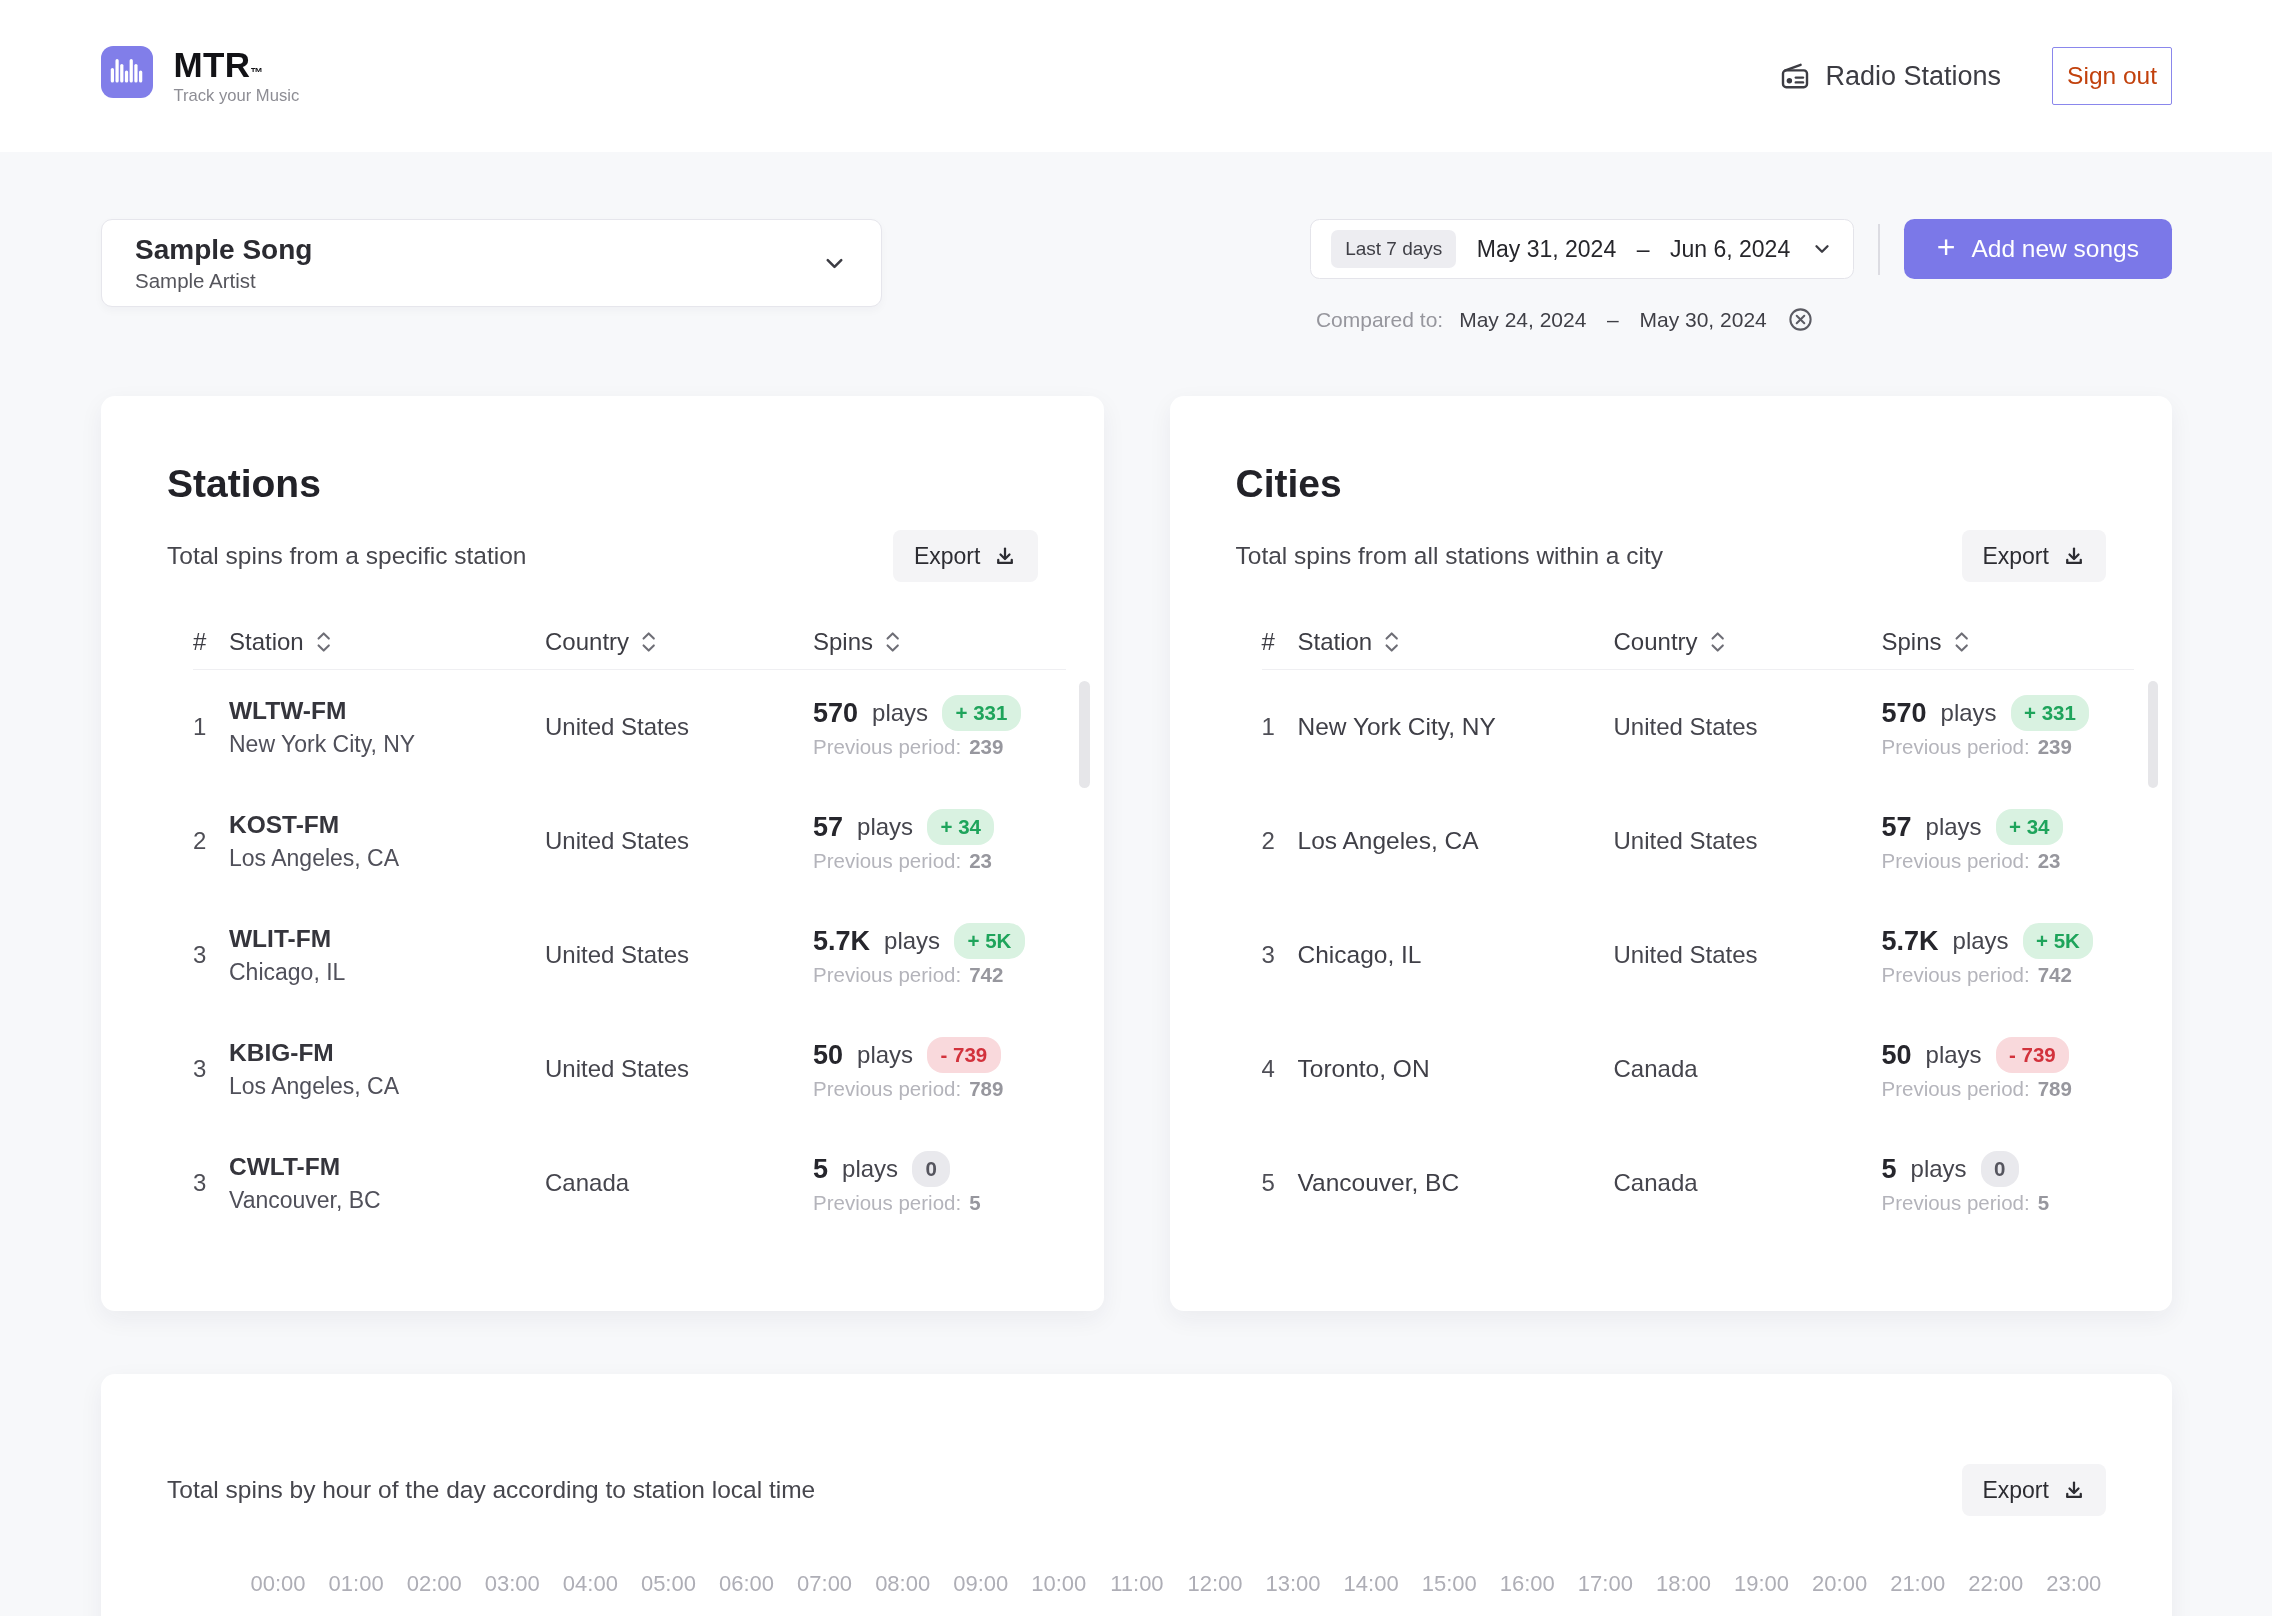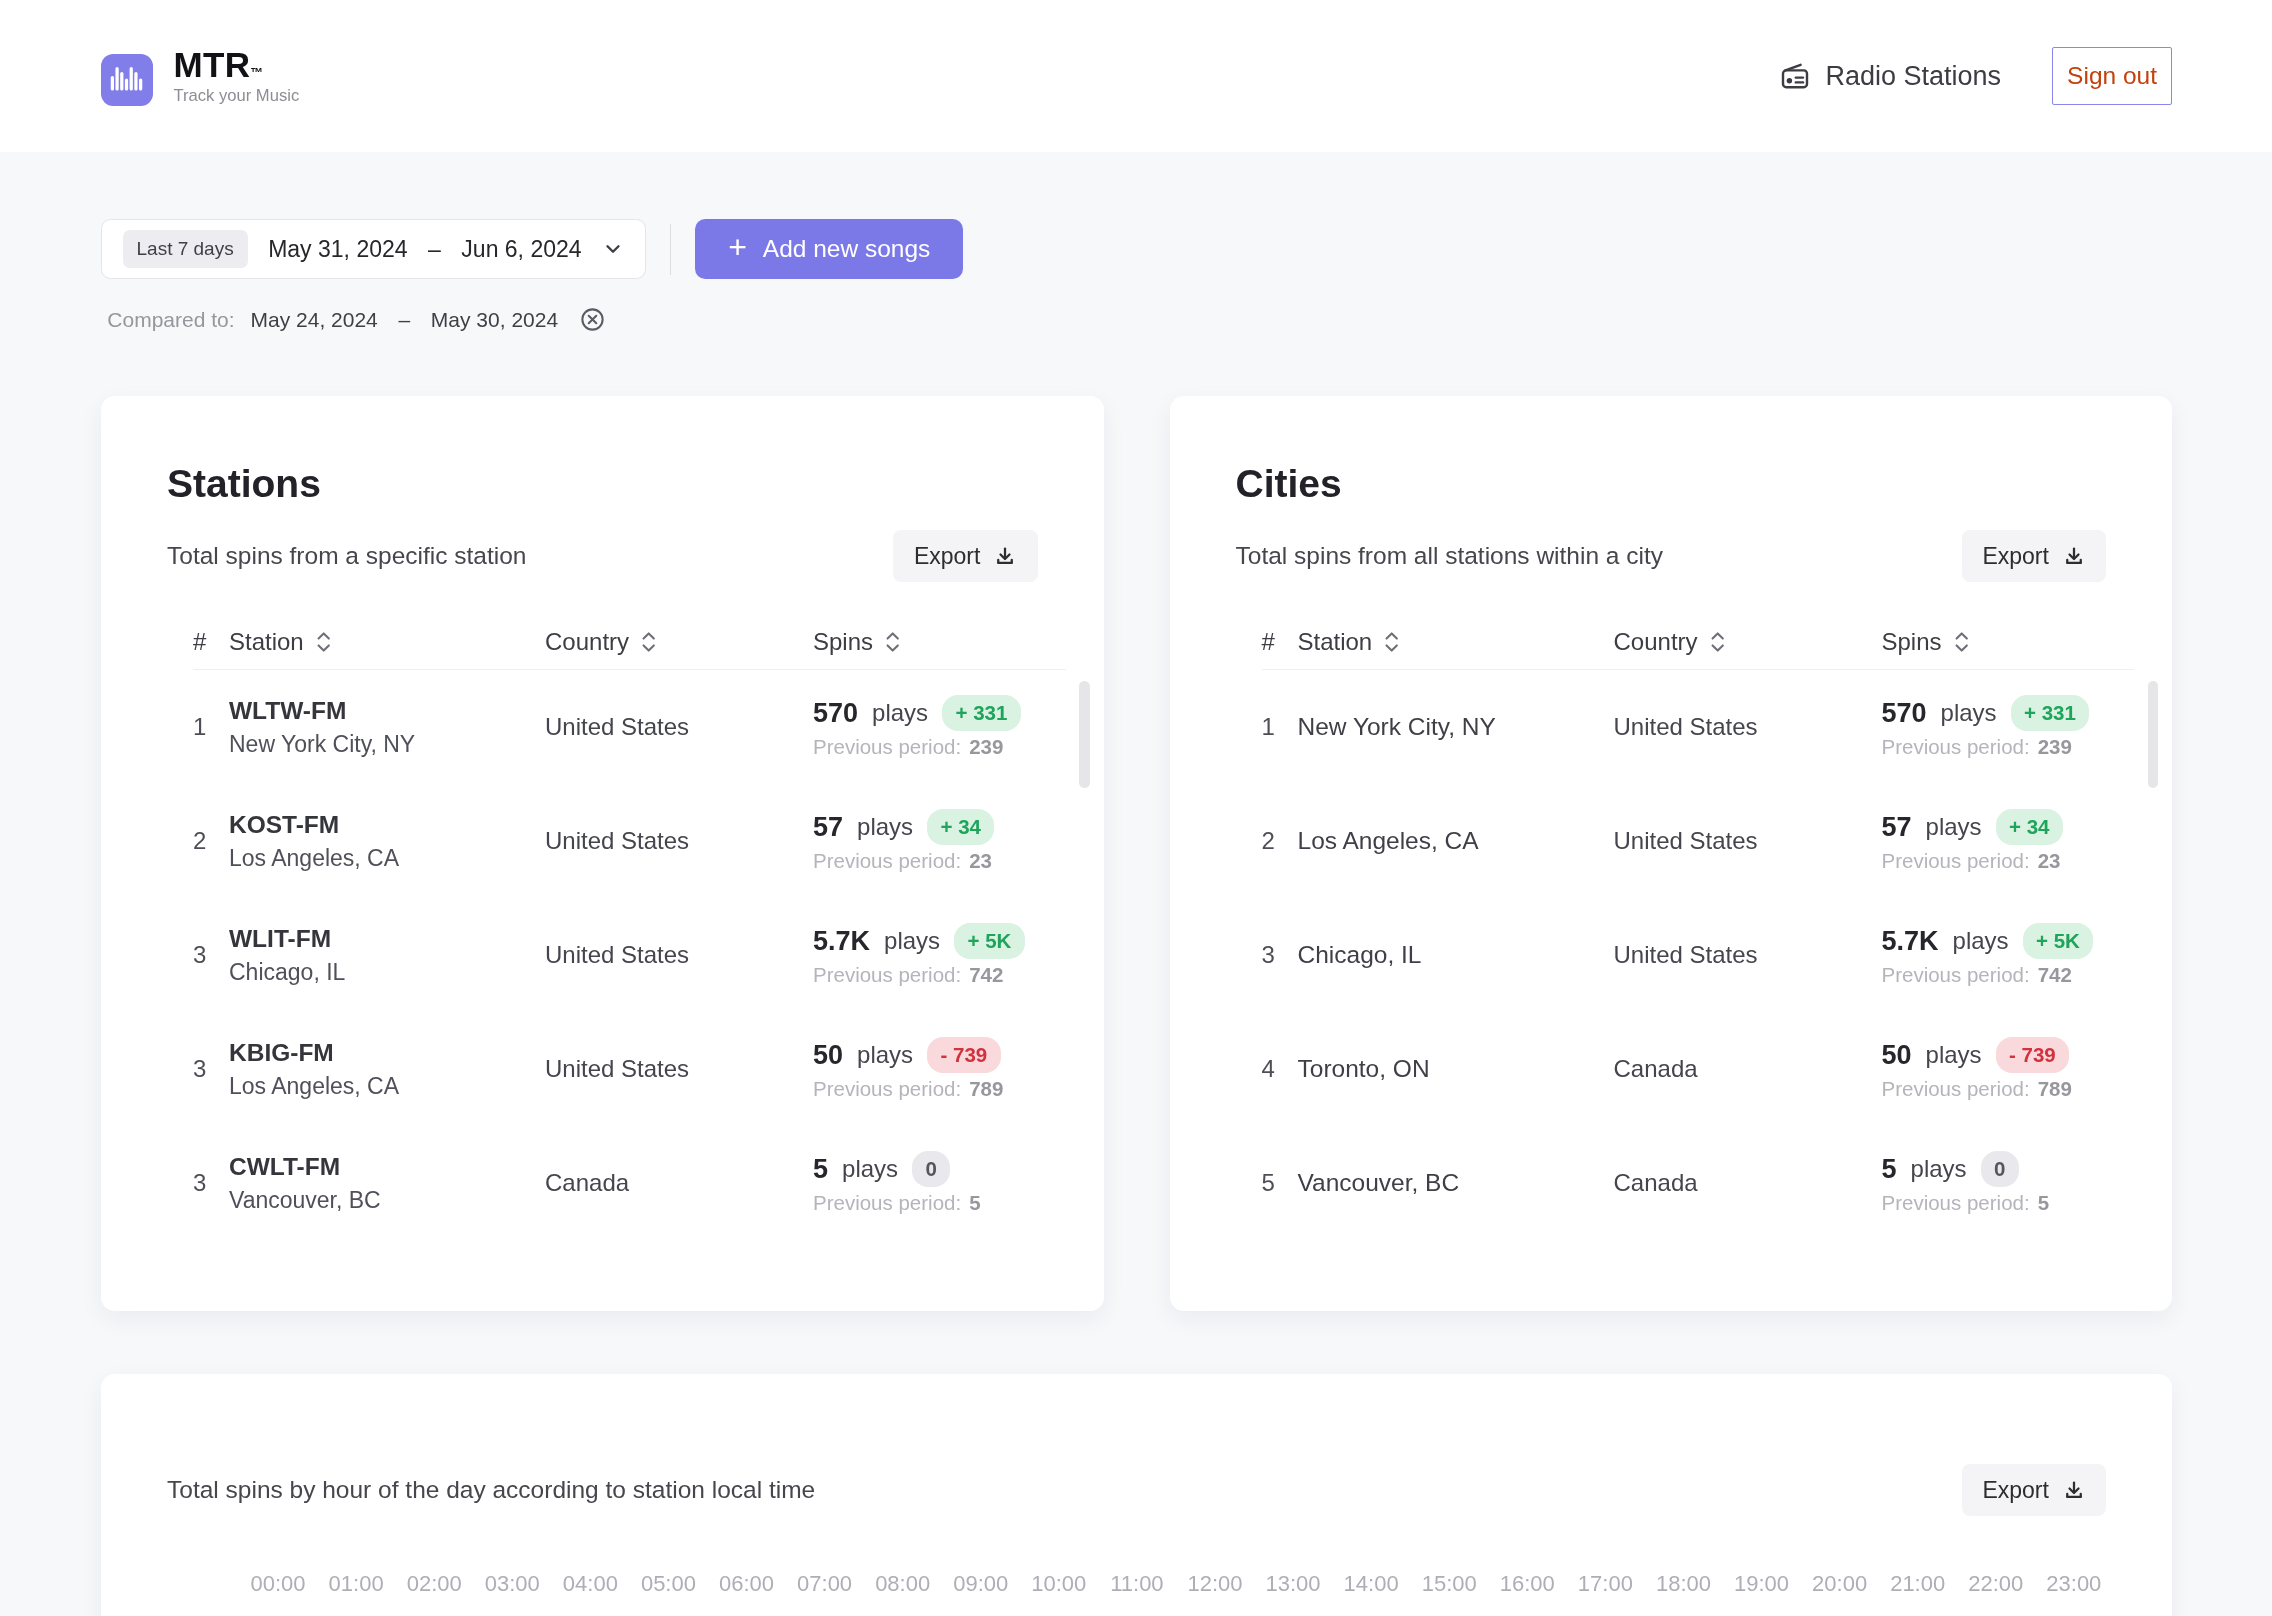--- a/index.html
+++ b/index.html
@@ -9,21 +9,21 @@
     background:#f7f8fa;
     color:#2b2b31;
     position:relative;
   }
   
   .header {
     height:152px; background:#ffffff;
     display:flex; align-items:center; justify-content:space-between;
     padding:0 101px;
   }
-  .brand { display:flex; align-items:flex-end; gap:20.5px; }
+  .brand { display:flex; align-items:flex-start; gap:20.5px; }
   .brand-icon { width:52px; height:52px; flex:0 0 auto; }
   .brand-text { display:flex; flex-direction:column; }
   .brand-title { font-size:35px; font-weight:700; color:#121216; letter-spacing:0.4px; line-height:1.1; }
   .brand-tm { font-size:12.6px; vertical-align:baseline; color:#121216; }
   .brand-tagline { font-size:16.6px; color:#8d8d94; margin-top:1.6px; }
   .header-right { display:flex; align-items:center; gap:51px; }
   .nav-radio { display:flex; align-items:center; gap:14px; cursor:pointer; }
   .nav-radio-label { font-size:27px; font-weight:500; color:#3c3c43; }
   .signout-btn {
     background:#fff; border:1.6px solid #8a87ec; color:#c2410c;
@@ -155,20 +155,31 @@
       </span>
       <span class="nav-radio-label">Radio Stations</span>
     </div>
     <button class="signout-btn">Sign out</button>
   </div>
 </div>
 
 <div class="main">
 
   <div class="controls">
+    <div class="song-select">
+      <div>
+        <div class="song-title">Sample Song</div>
+        <div class="song-artist">Sample Artist</div>
+      </div>
+      <span class="icon">
+        <svg width="27" height="27" viewBox="0 0 32 32" fill="none" stroke="#3c3c43" stroke-width="3" stroke-linecap="round" stroke-linejoin="round">
+            <polyline points="8,12 16,20 24,12"></polyline>
+          </svg>
+      </span>
+    </div>
 
     <div class="right-controls">
       <div class="controls-row1">
         <div class="datebox">
           <span class="preset-pill">Last 7 days</span>
           <span class="date-text">May 31, 2024</span>
           <span class="date-text">–</span>
           <span class="date-text">Jun 6, 2024</span>
           <span class="icon">
             <svg width="22" height="22" viewBox="0 0 32 32" fill="none" stroke="#3c3c43" stroke-width="3.4" stroke-linecap="round" stroke-linejoin="round">

